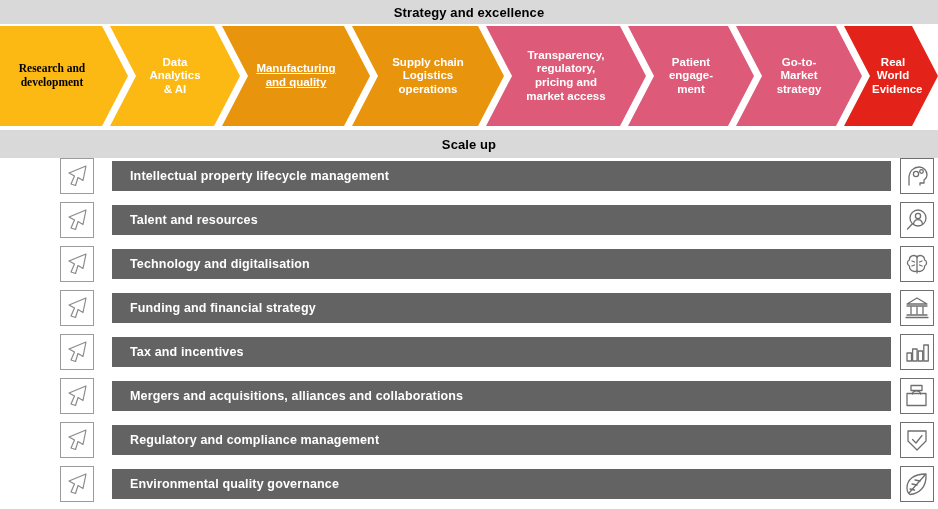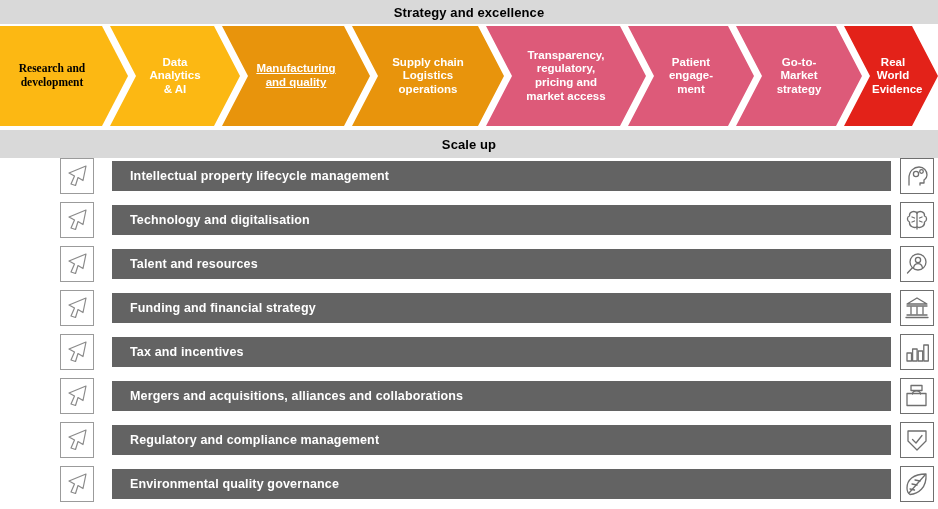--- a/index.html
+++ b/index.html
@@ -150,46 +150,46 @@
           </svg>
         </div>
       </div>
       <div class="row">
         <div class="icon-box">
           <svg width="26" height="26" viewBox="0 0 26 26">
             <path d="M22 3 L5 10 L10.5 13 L7 21 L11.5 22.5 L14 14.5 L19 17.5 Z" stroke="#8a8a8a" fill="none" stroke-width="1.2" stroke-linejoin="round"></path>
           </svg>
         </div>
         <div class="row-bar">
+          <span>Talent and resources</span>
+        </div>
+        <div class="row-end-icon">
+          <svg width="26" height="26" viewBox="0 0 26 26">
+            <circle cx="14" cy="11" r="8" stroke="#6f6f6f" fill="none" stroke-width="1.3" stroke-linejoin="round" stroke-linecap="round"></circle>
+            <line x1="8.4" y1="16.8" x2="3.5" y2="22" stroke="#6f6f6f" fill="none" stroke-width="1.3" stroke-linejoin="round" stroke-linecap="round"></line>
+            <circle cx="14" cy="9" r="2.6" stroke="#6f6f6f" fill="none" stroke-width="1.3" stroke-linejoin="round" stroke-linecap="round"></circle>
+            <path d="M9.5 17 C10 13.6 12 12.6 14 12.6 C16 12.6 18 13.6 18.5 17" stroke="#6f6f6f" fill="none" stroke-width="1.3" stroke-linejoin="round" stroke-linecap="round"></path>
+          </svg>
+        </div>
+      </div>
+      <div class="row">
+        <div class="icon-box">
+          <svg width="26" height="26" viewBox="0 0 26 26">
+            <path d="M22 3 L5 10 L10.5 13 L7 21 L11.5 22.5 L14 14.5 L19 17.5 Z" stroke="#8a8a8a" fill="none" stroke-width="1.2" stroke-linejoin="round"></path>
+          </svg>
+        </div>
+        <div class="row-bar">
           <span>Technology and digitalisation</span>
         </div>
         <div class="row-end-icon">
           <svg width="26" height="26" viewBox="0 0 26 26">
             <path d="M13 5 L13 22" stroke="#6f6f6f" fill="none" stroke-width="1.3" stroke-linejoin="round" stroke-linecap="round"></path>
             <path d="M13 6 C10 3 5 5 5.5 9 C2.5 10 3 14 5.5 15 C5 19 9 21.5 13 20" stroke="#6f6f6f" fill="none" stroke-width="1.3" stroke-linejoin="round" stroke-linecap="round"></path>
             <path d="M13 6 C16 3 21 5 20.5 9 C23.5 10 23 14 20.5 15 C21 19 17 21.5 13 20" stroke="#6f6f6f" fill="none" stroke-width="1.3" stroke-linejoin="round" stroke-linecap="round"></path>
             <path d="M8 10 L10.5 11 M8 15 L10.5 14 M18 10 L15.5 11 M18 15 L15.5 14" stroke="#6f6f6f" fill="none" stroke-width="1.3" stroke-linejoin="round" stroke-linecap="round"></path>
-          </svg>
-        </div>
-      </div>
-      <div class="row">
-        <div class="icon-box">
-          <svg width="26" height="26" viewBox="0 0 26 26">
-            <path d="M22 3 L5 10 L10.5 13 L7 21 L11.5 22.5 L14 14.5 L19 17.5 Z" stroke="#8a8a8a" fill="none" stroke-width="1.2" stroke-linejoin="round"></path>
-          </svg>
-        </div>
-        <div class="row-bar">
-          <span>Talent and resources</span>
-        </div>
-        <div class="row-end-icon">
-          <svg width="26" height="26" viewBox="0 0 26 26">
-            <circle cx="14" cy="11" r="8" stroke="#6f6f6f" fill="none" stroke-width="1.3" stroke-linejoin="round" stroke-linecap="round"></circle>
-            <line x1="8.4" y1="16.8" x2="3.5" y2="22" stroke="#6f6f6f" fill="none" stroke-width="1.3" stroke-linejoin="round" stroke-linecap="round"></line>
-            <circle cx="14" cy="9" r="2.6" stroke="#6f6f6f" fill="none" stroke-width="1.3" stroke-linejoin="round" stroke-linecap="round"></circle>
-            <path d="M9.5 17 C10 13.6 12 12.6 14 12.6 C16 12.6 18 13.6 18.5 17" stroke="#6f6f6f" fill="none" stroke-width="1.3" stroke-linejoin="round" stroke-linecap="round"></path>
           </svg>
         </div>
       </div>
       <div class="row">
         <div class="icon-box">
           <svg width="26" height="26" viewBox="0 0 26 26">
             <path d="M22 3 L5 10 L10.5 13 L7 21 L11.5 22.5 L14 14.5 L19 17.5 Z" stroke="#8a8a8a" fill="none" stroke-width="1.2" stroke-linejoin="round"></path>
           </svg>
         </div>
         <div class="row-bar">

